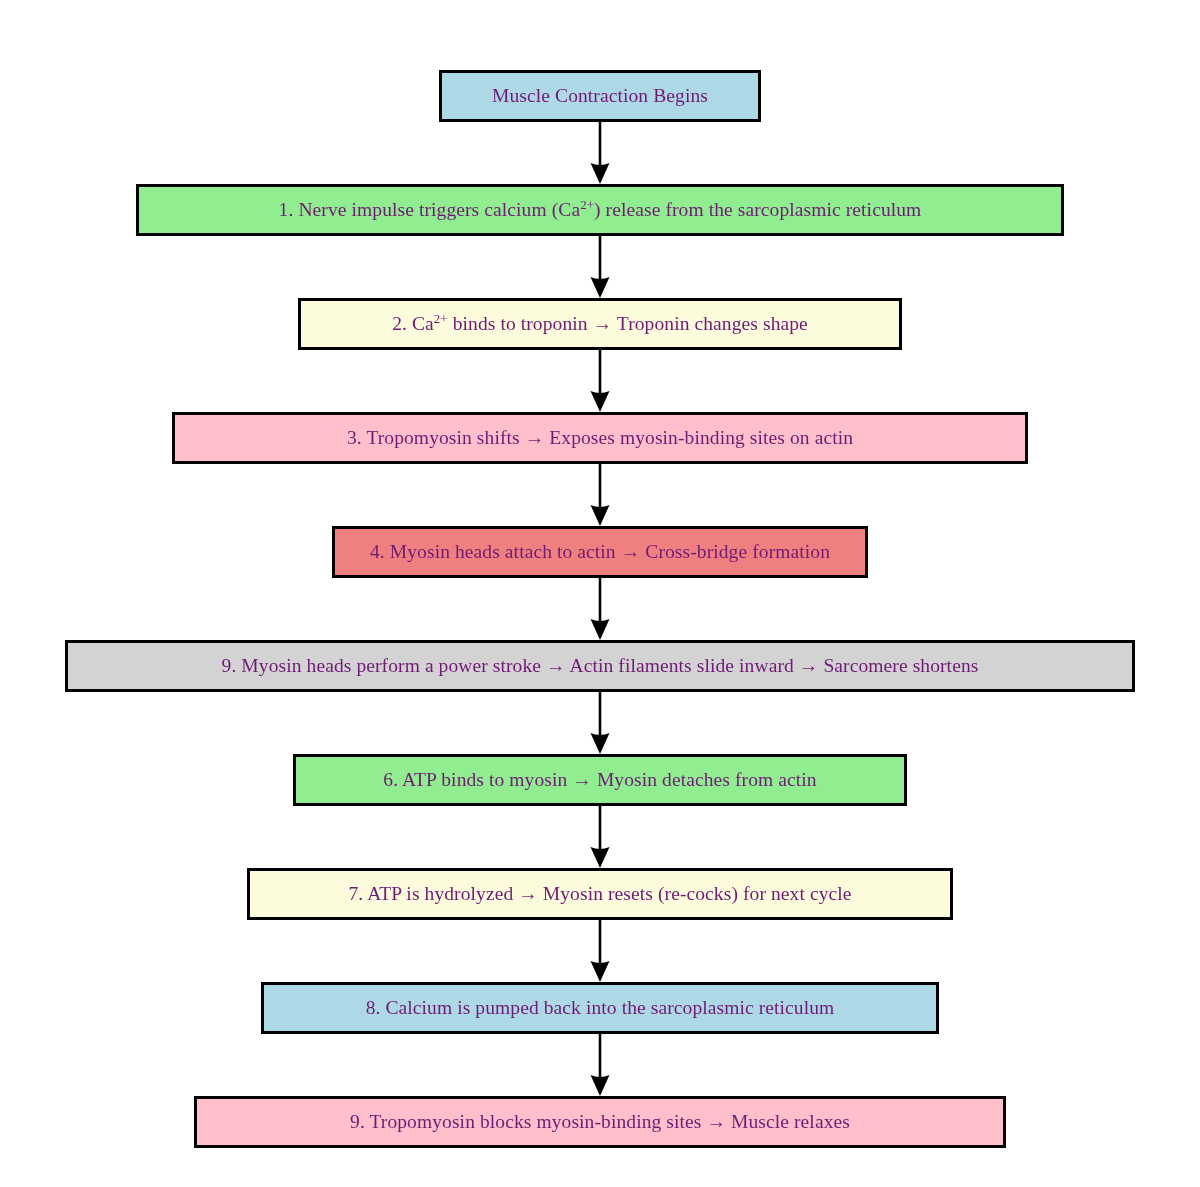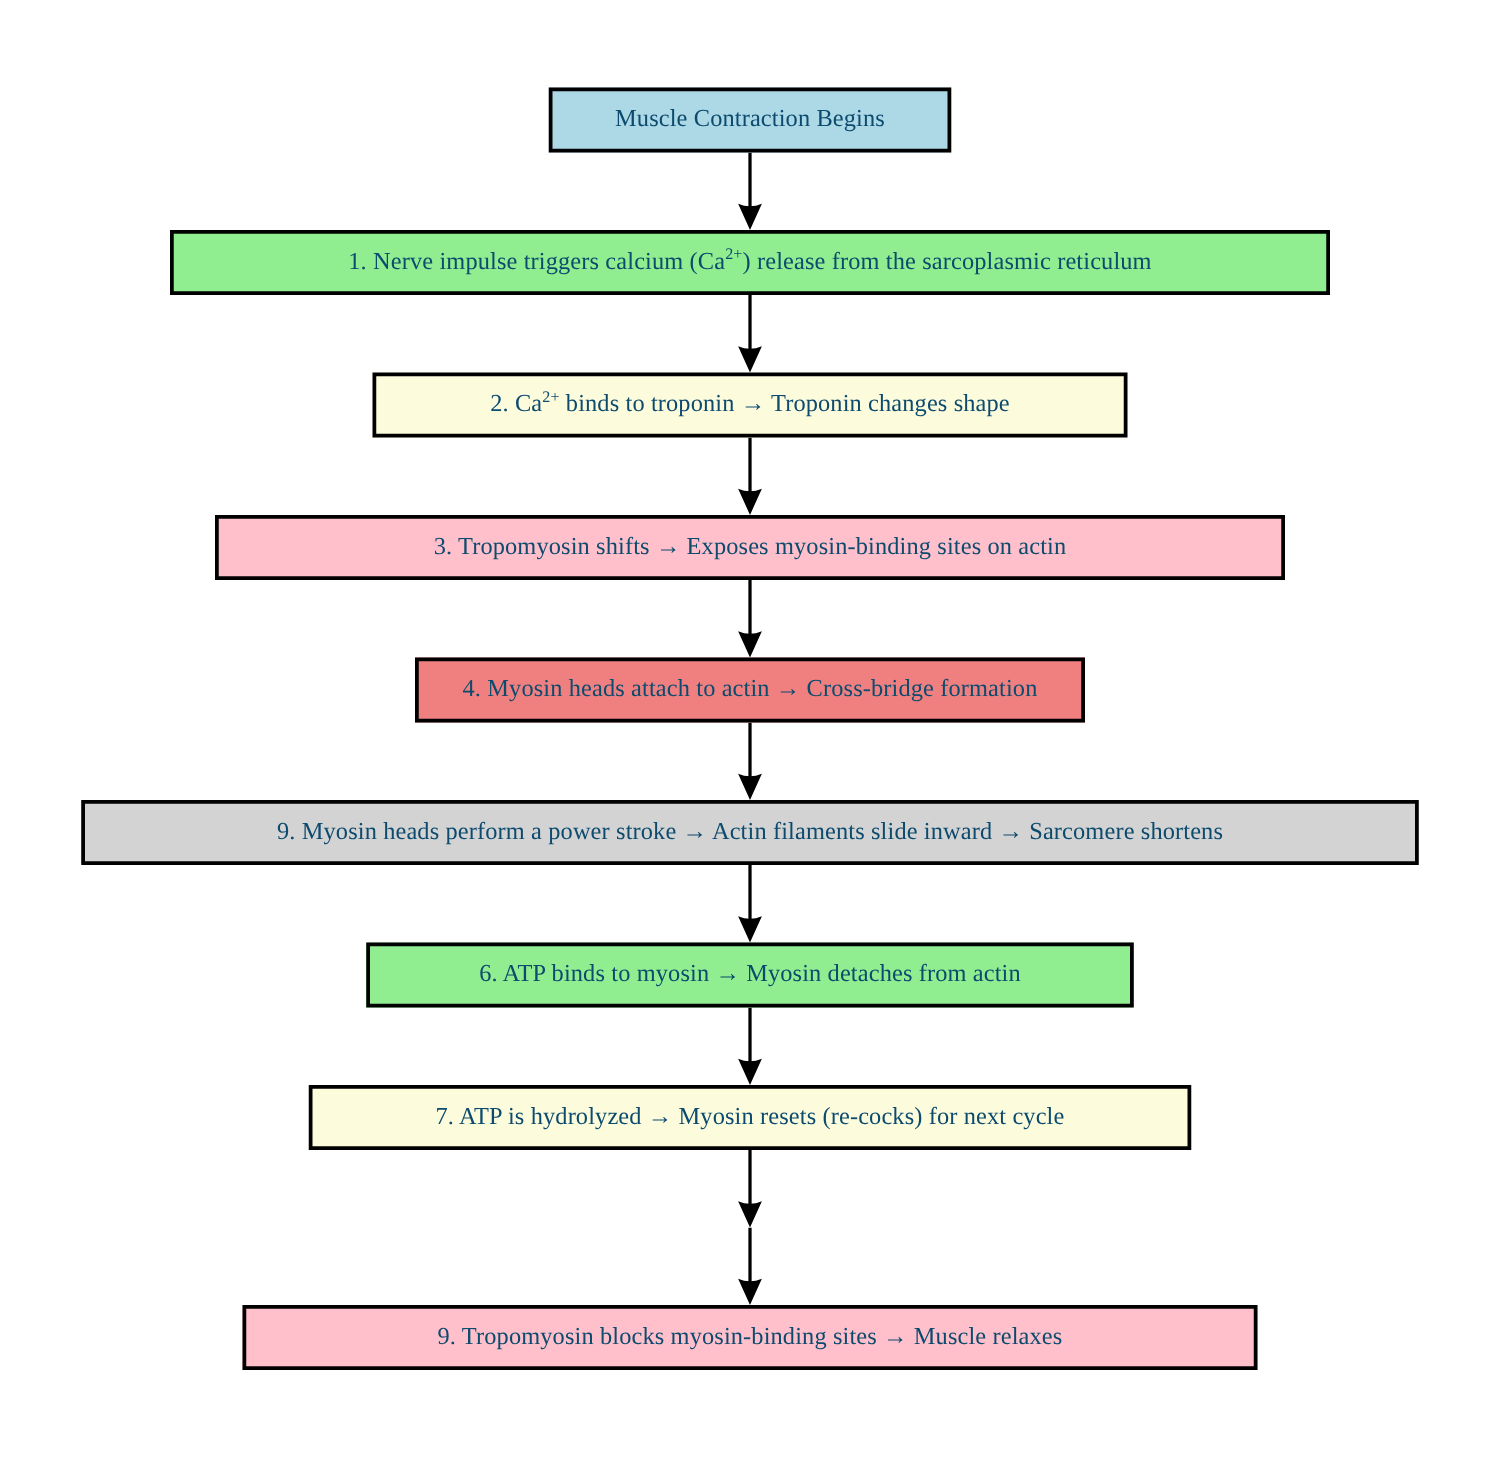--- a/index.html
+++ b/index.html
@@ -24,21 +24,21 @@
     padding-top: 70px;
     box-sizing: border-box;
   }
   .node {
     box-sizing: border-box;
     height: 52px;
     border: 3px solid #000000;
     display: flex;
     align-items: center;
     justify-content: center;
-    color: #0c4a6e;
+    color: #701a75;
     font-size: 19.5px;
     line-height: 1;
     letter-spacing: 0.1px;
     white-space: nowrap;
     padding: 0 16px;
     position: relative;
   }
   .node-label {
     display: block;
     white-space: nowrap;
@@ -137,20 +137,23 @@
     </div>
     <div class="node c-lightyellow" style="width: 706px; background: rgb(252, 252, 221);">
       <span class="node-label">7. ATP is hydrolyzed → Myosin resets (re-cocks) for next cycle</span>
     </div>
     <div class="connector">
       <svg width="40" height="62" viewBox="0 0 40 62">
         <line x1="20" y1="0" x2="20" y2="52" stroke="#000000" stroke-width="2.6"></line>
         <path d="M20 62 L10.5 41 Q20 45 29.5 41 Z" fill="#000000"></path>
       </svg>
     </div>
+    <div class="node c-lightblue" style="width: 678px; background: rgb(173, 216, 230);">
+      <span class="node-label">8. Calcium is pumped back into the sarcoplasmic reticulum</span>
+    </div>
     <div class="connector">
       <svg width="40" height="62" viewBox="0 0 40 62">
         <line x1="20" y1="0" x2="20" y2="52" stroke="#000000" stroke-width="2.6"></line>
         <path d="M20 62 L10.5 41 Q20 45 29.5 41 Z" fill="#000000"></path>
       </svg>
     </div>
     <div class="node c-pink" style="width: 812px; background: rgb(255, 192, 203); justify-content: center;">
       <span class="node-label">9. Tropomyosin blocks myosin-binding sites → Muscle relaxes</span>
     </div>
   </div>

